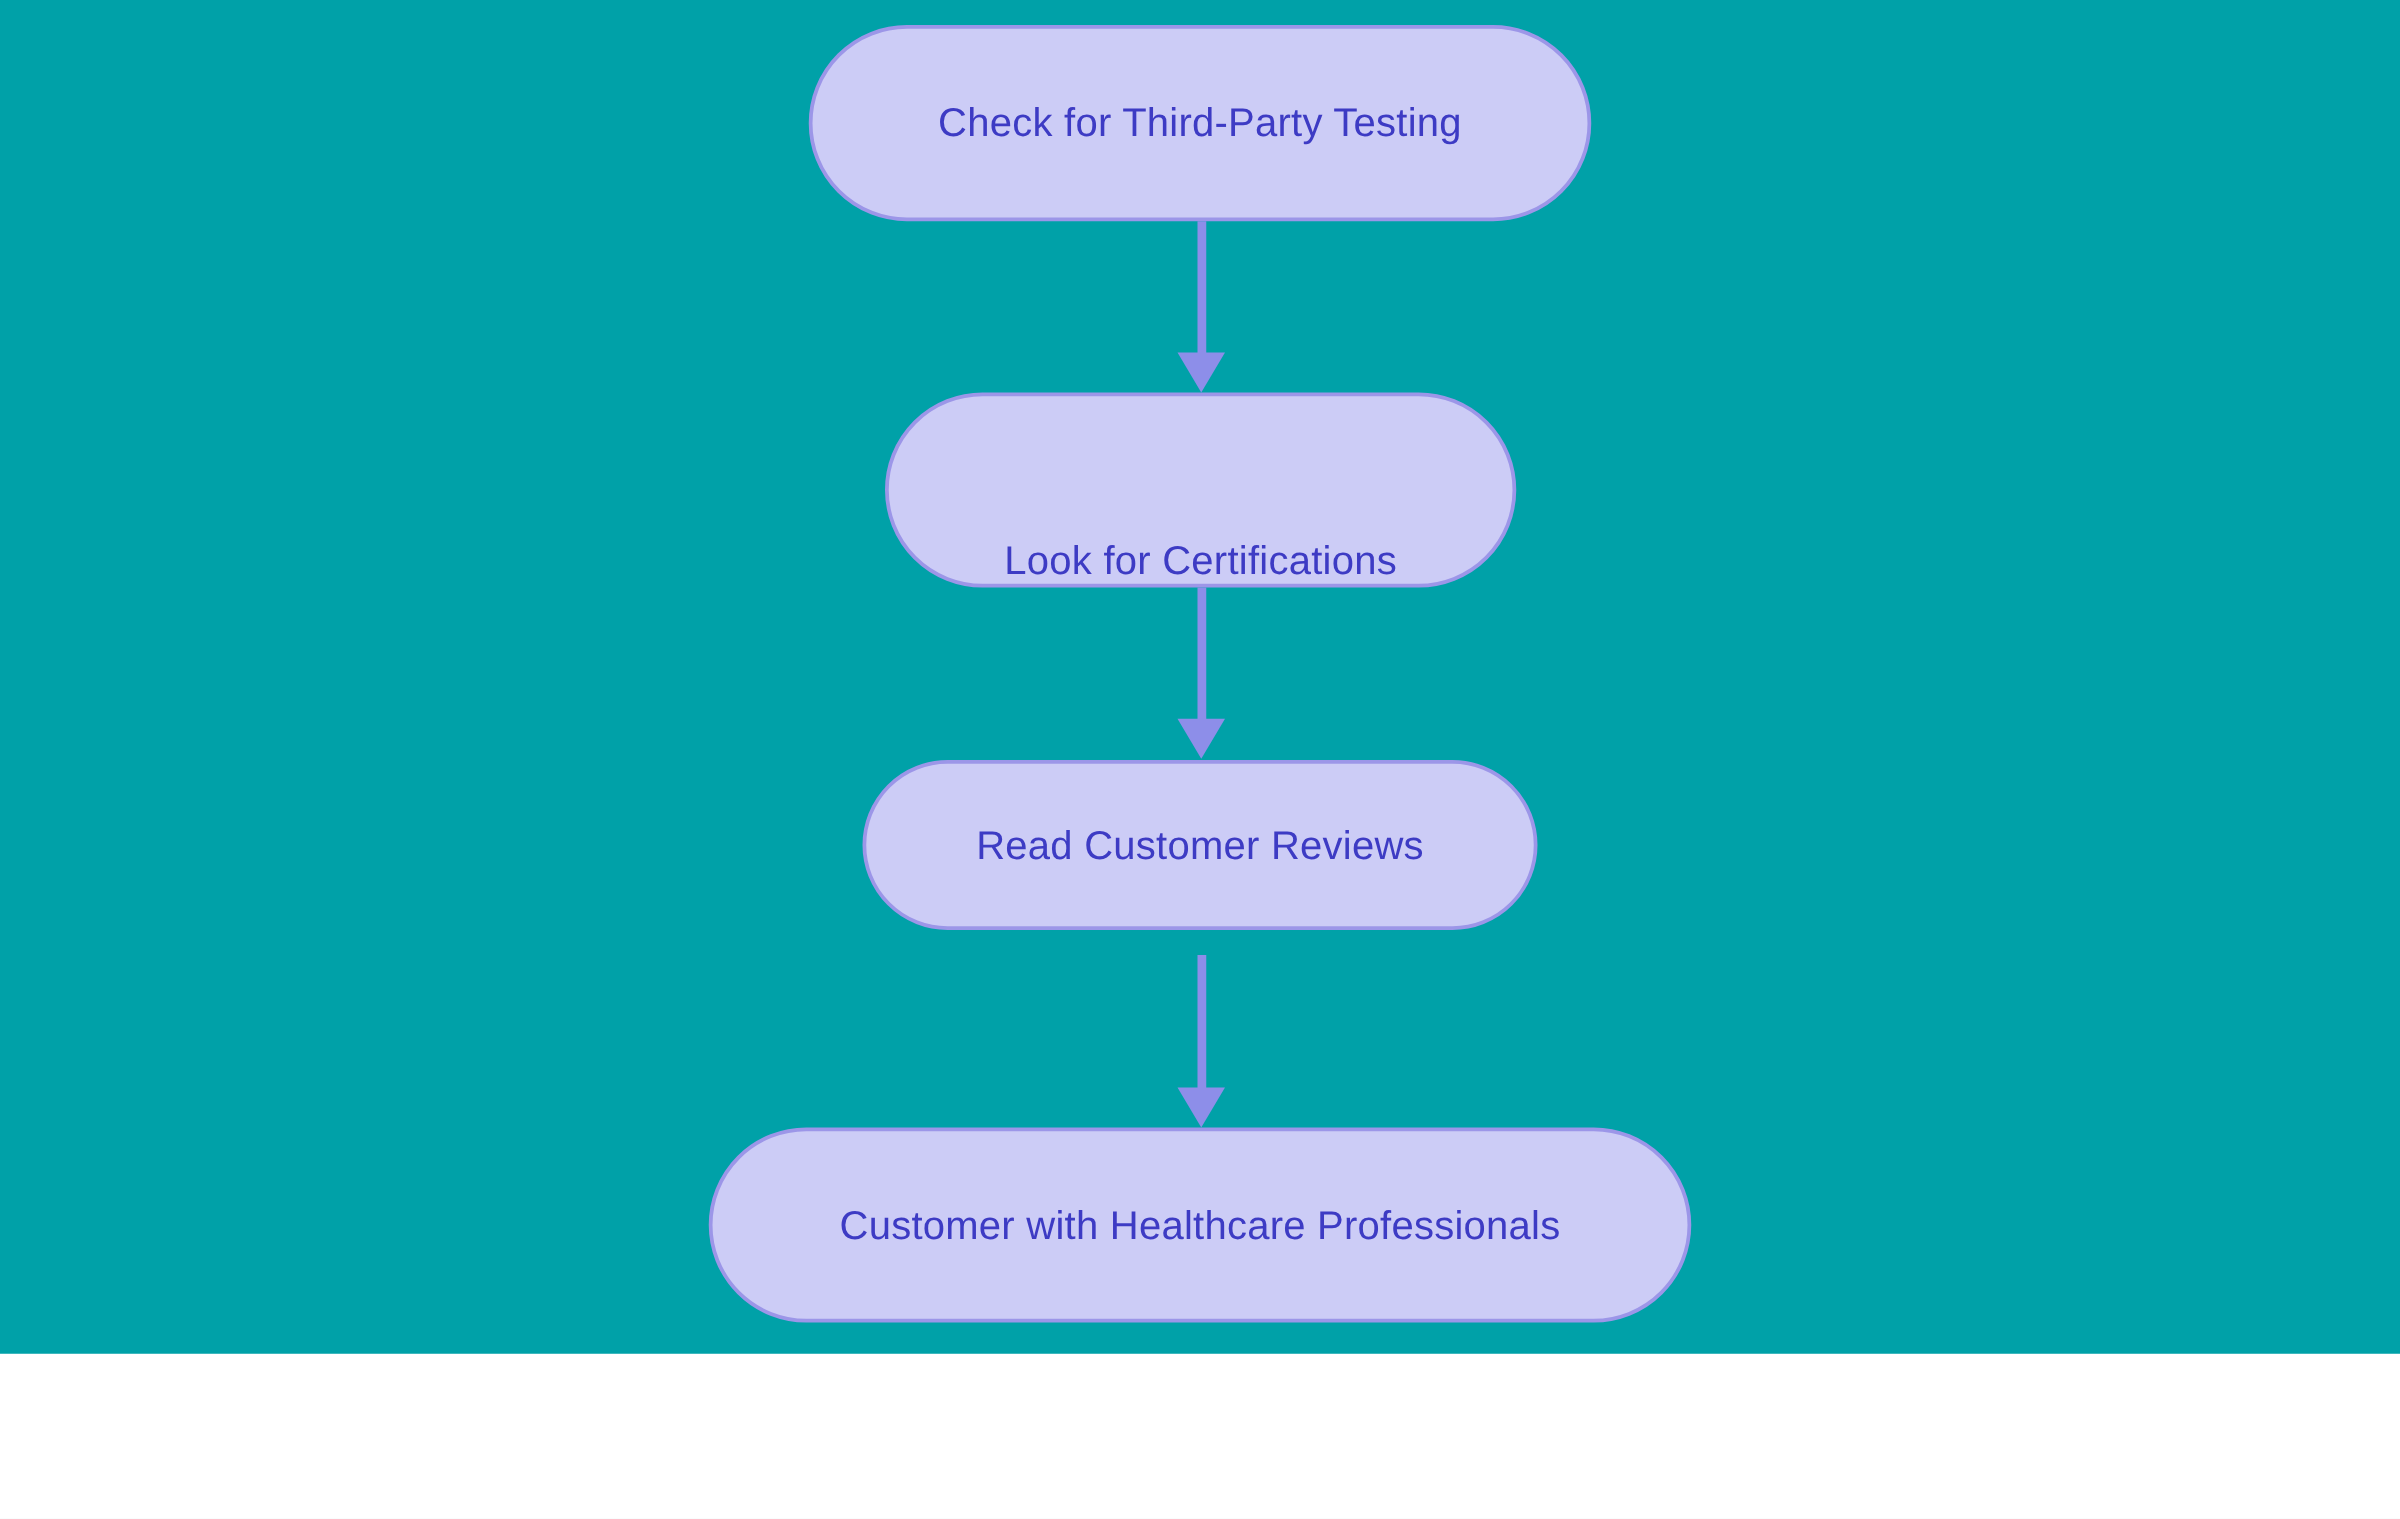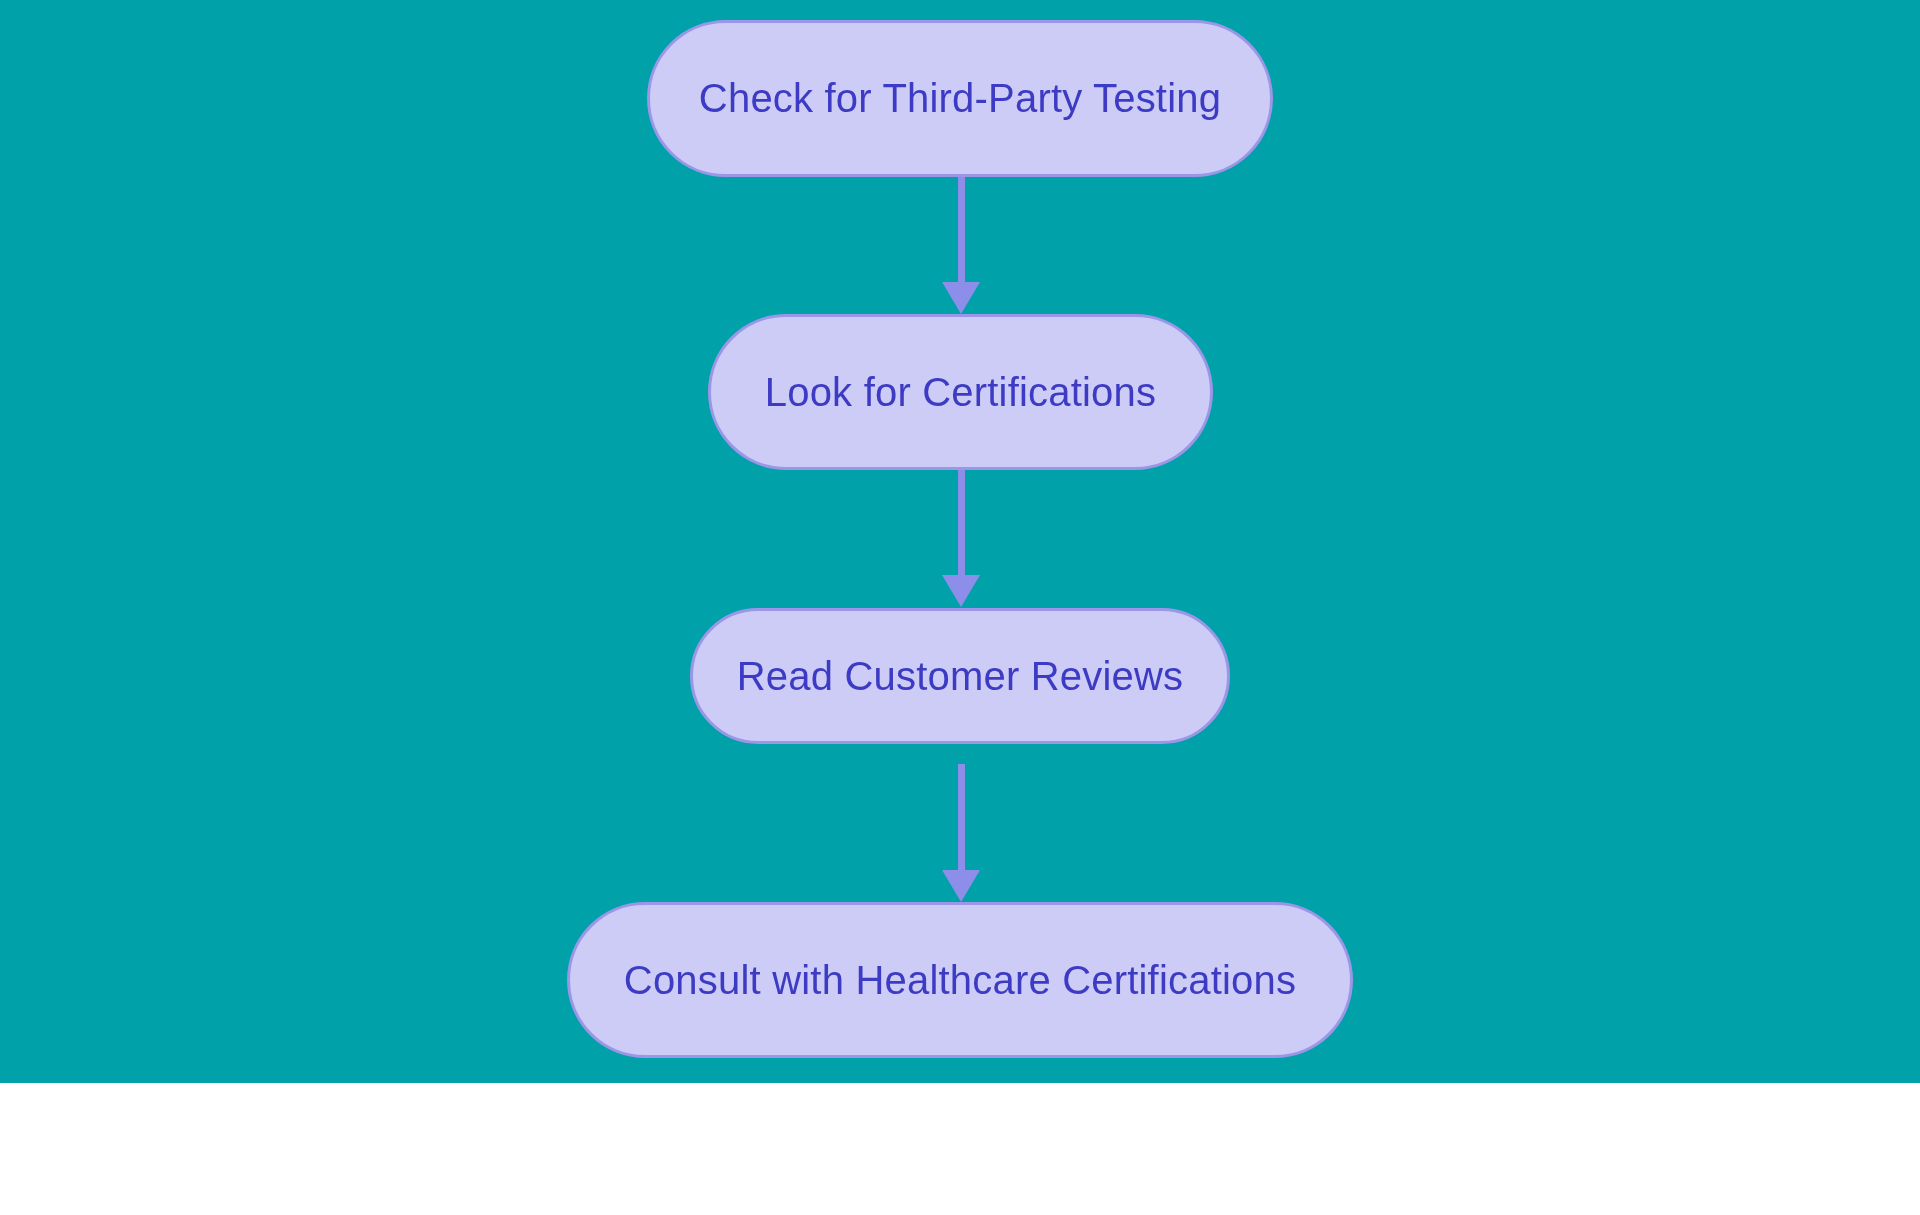--- a/index.html
+++ b/index.html
@@ -33,28 +33,28 @@
     position: absolute;
     background: var(--node-fill);
     border: 3px solid var(--node-border);
     border-radius: 80px;
     display: flex;
     align-items: center;
     justify-content: center;
   }
   .node-label {
     color: var(--node-text);
-    font-size: 40px;
+    font-size: 32px;
     font-weight: 400;
     letter-spacing: 0.2px;
     white-space: nowrap;
     text-align: center;
   }
   .node-1 { left: 647px; top: 20px;  width: 626px; height: 157px; }
-  .node-2 { left: 708px; top: 314px; width: 505px; height: 156px; }
+  .node-2 { left: 708px; top: 314px; width: 505px; height: 156px; align-items: flex-end; }
   .node-3 { left: 690px; top: 608px; width: 540px; height: 136px; }
   .node-4 { left: 567px; top: 902px; width: 786px; height: 156px; }
 
   .arrow { position: absolute; width: 38px; left: 942px; }
   .arrow-1 { top: 177px; height: 137px; }
   .arrow-2 { top: 470px; height: 137px; }
   .arrow-3 { top: 764px; height: 138px; }
   .arrow-line {
     position: absolute;
     left: 15.5px;
@@ -100,18 +100,18 @@
   <div class="node node-3">
     <span class="node-label">Read Customer Reviews</span>
   </div>
 
   <div class="arrow arrow-3">
     <div class="arrow-line"></div>
     <div class="arrow-head"></div>
   </div>
 
   <div class="node node-4">
-    <span class="node-label">Consult with Healthcare Certifications</span>
+    <span class="node-label">Customer with Healthcare Professionals</span>
   </div>
 
 </div>
 
 <div class="bottom-strip"></div>
 
 </body></html>

